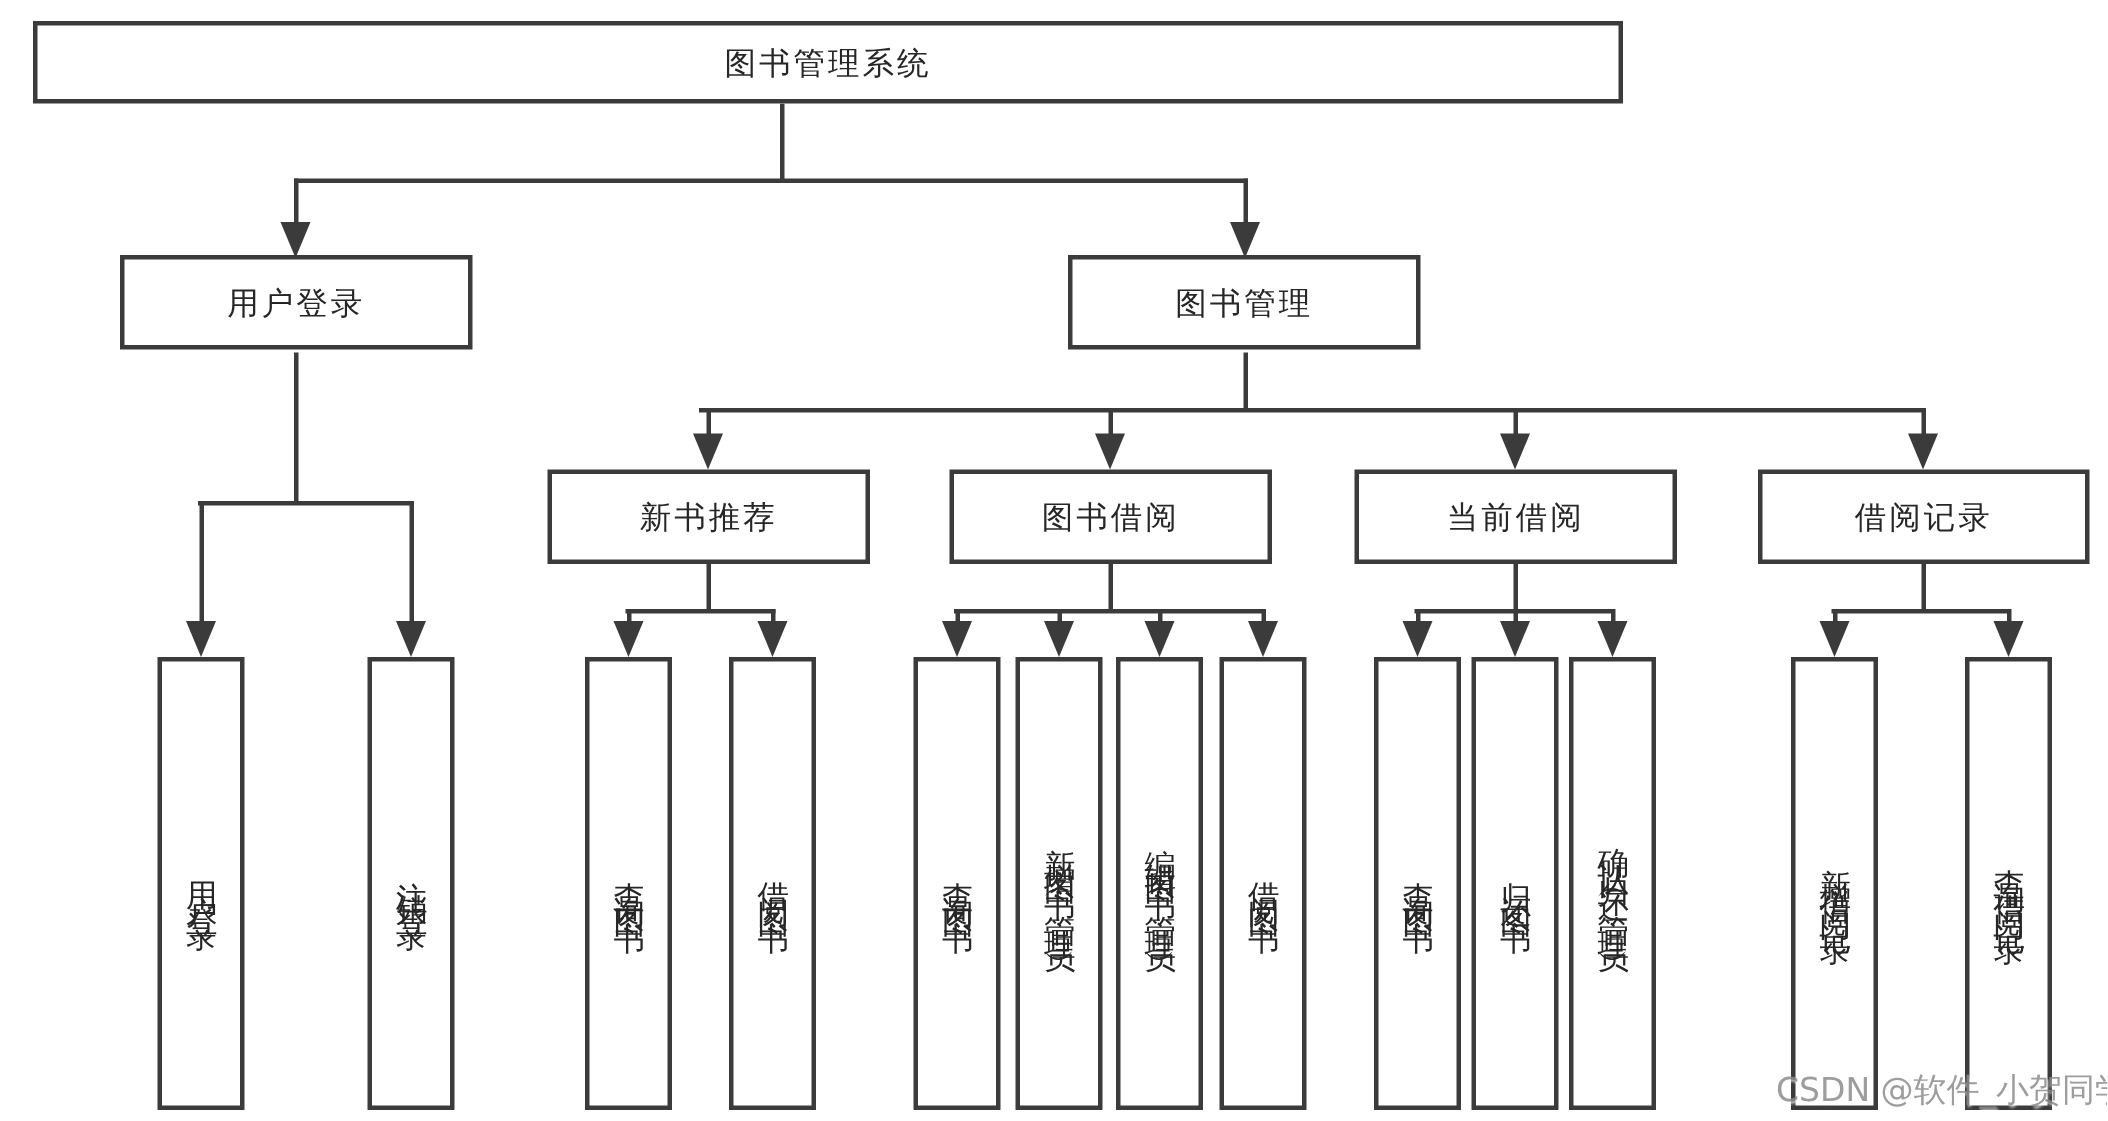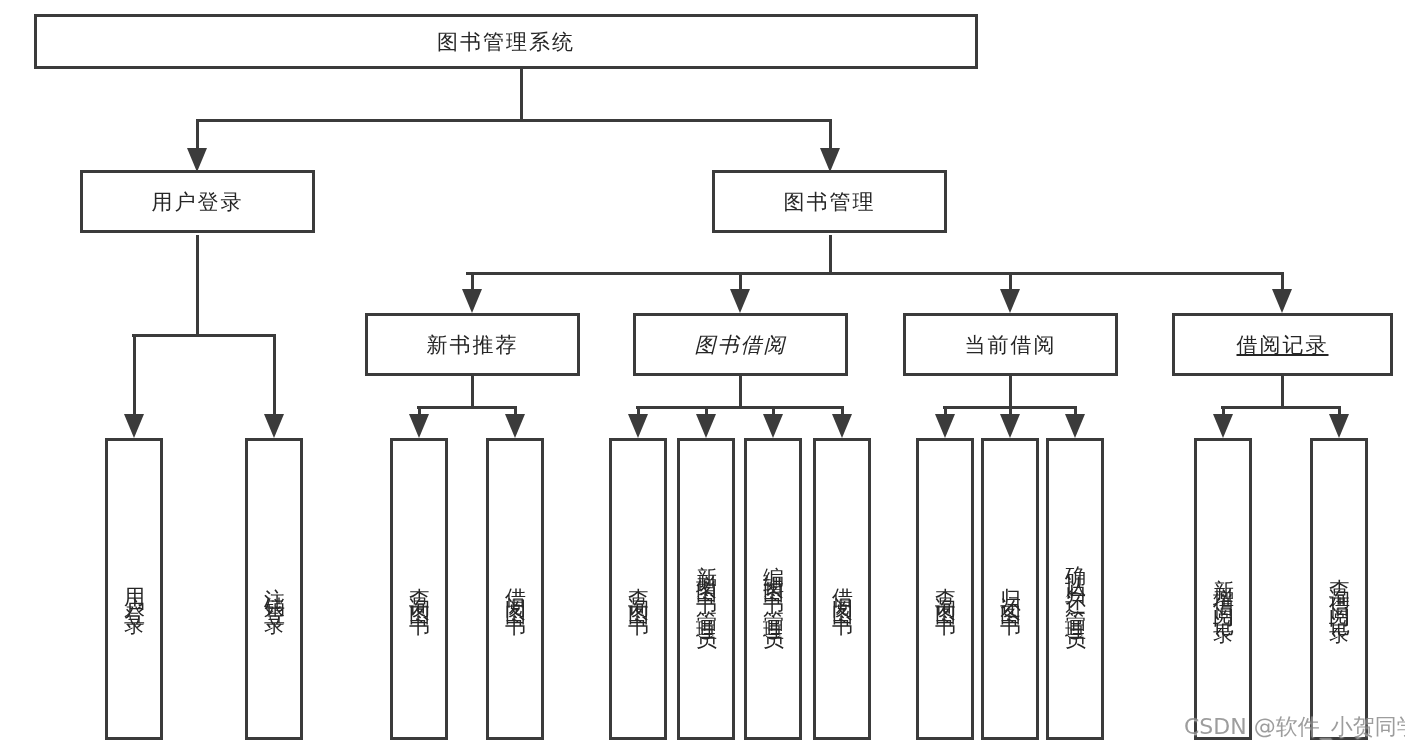--- a/index.html
+++ b/index.html
@@ -114,29 +114,29 @@
   <div class="vline" style="left:1074px; top:406px; height:12px;"></div>
   <div class="tri" style="left:1065px; top:414px;"></div>
 
   <div class="vline" style="left:1281px; top:376px; height:32px;"></div>
   <div class="hline" style="left:1221px; top:406px; width:119px;"></div>
   <div class="vline" style="left:1222px; top:406px; height:12px;"></div>
   <div class="tri" style="left:1213px; top:414px;"></div>
   <div class="vline" style="left:1338px; top:406px; height:12px;"></div>
   <div class="tri" style="left:1329px; top:414px;"></div>
 
-  <div class="box hbox" style="left:34px; top:14px; width:944px; height:55px;">图书管理系统</div>
+  <div class="box hbox" style="left:22px; top:14px; width:1060px; height:55px;">图书管理系统</div>
 
   <div class="box hbox" style="left:80px; top:170px; width:235px; height:63px;">用户登录</div>
   <div class="box hbox" style="left:365px; top:313px; width:215px; height:63px;">新书推荐</div>
 
   <div class="box hbox" style="left:712px; top:170px; width:235px; height:63px;">图书管理</div>
-  <div class="box hbox" style="left:633px; top:313px; width:215px; height:63px;font-style:italic;">图书借阅</div>
+  <div class="box hbox" style="left:633px; top:313px; width:215px; height:63px;">图书借阅</div>
   <div class="box hbox" style="left:903px; top:313px; width:215px; height:63px;">当前借阅</div>
-  <div class="box hbox" style="left:1172px; top:313px; width:221px; height:63px;text-decoration:underline;">借阅记录</div>
+  <div class="box hbox" style="left:1172px; top:313px; width:221px; height:63px;">借阅记录</div>
 
   <div class="box vbox" style="left:105px; top:438px; width:58px; height:302px;">
     <span class="vtext">用户登录</span>
   </div>
   <div class="box vbox" style="left:245px; top:438px; width:58px; height:302px;">
     <span class="vtext">注销登录</span>
   </div>
 
   <div class="box vbox" style="left:390px; top:438px; width:58px; height:302px;">
     <span class="vtext">查询图书</span>

